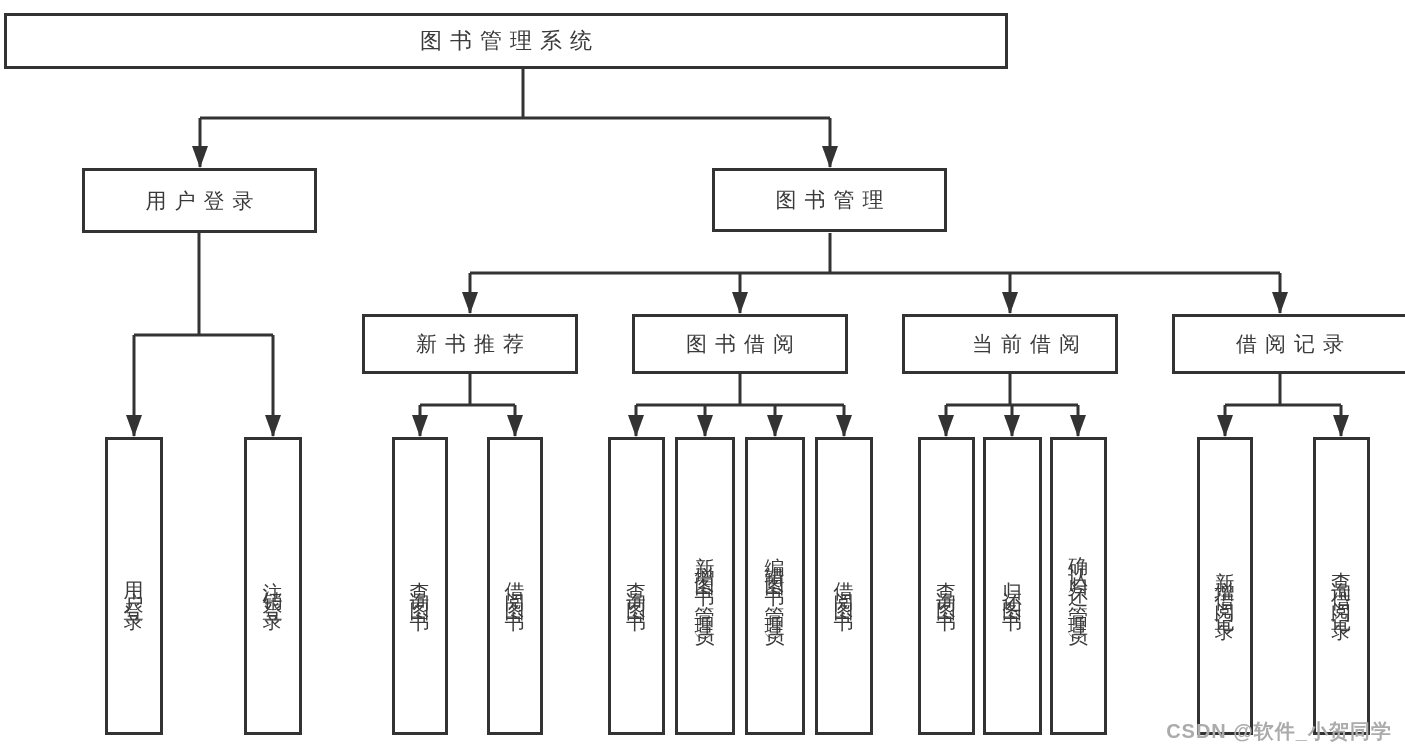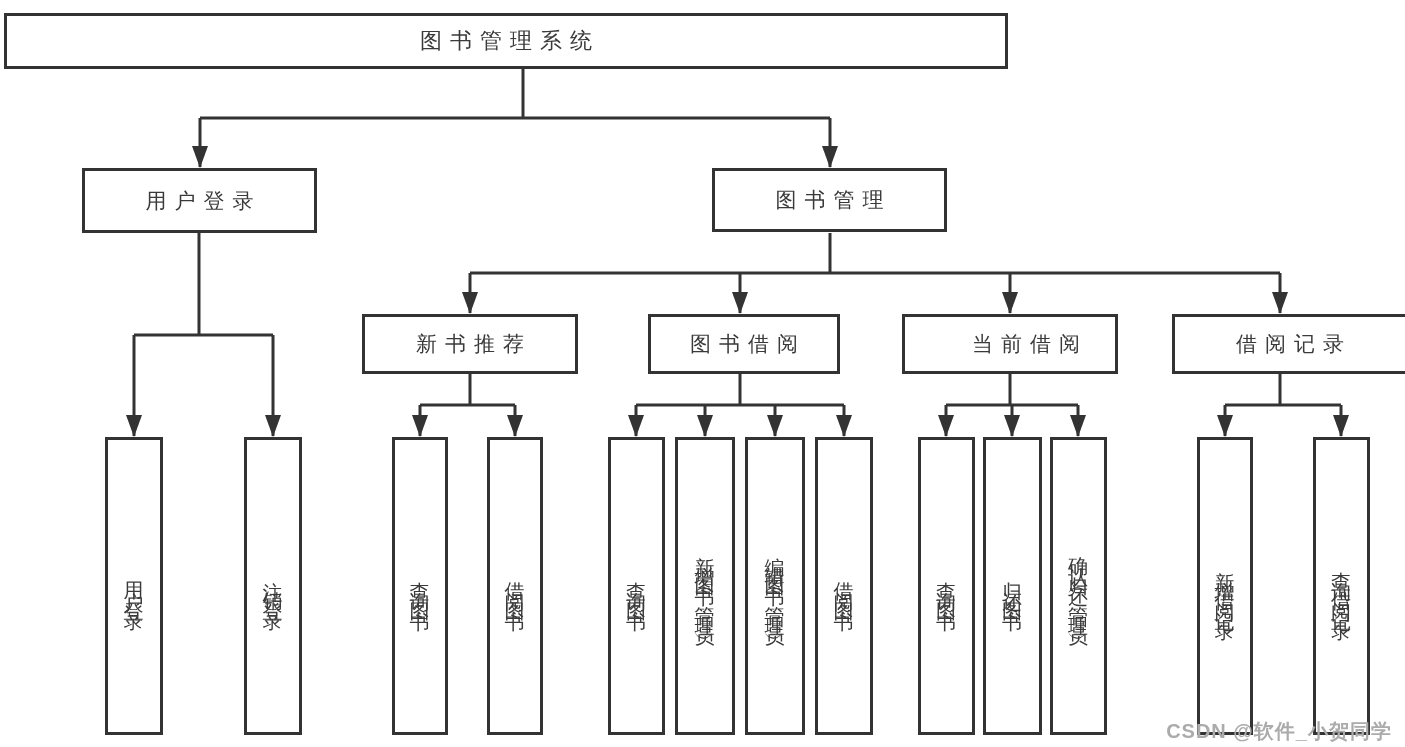--- a/index.html
+++ b/index.html
@@ -142,21 +142,21 @@
       <path class="arr" d="M1341 405 V436"></path>
     </g>
   </svg>
 
   <div class="hbox root" style="left:4px; top:13px; width:1004px; height:56px;">图书管理系统</div>
 
   <div class="hbox" style="left:82px; top:168px; width:235px; height:65px;">用户登录</div>
   <div class="hbox" style="left:712px; top:168px; width:235px; height:64px;">图书管理</div>
 
   <div class="hbox" style="left:362px; top:314px; width:216px; height:60px;">新书推荐</div>
-  <div class="hbox" style="left:648px; top:314px; width:192px; height:60px;">图书借阅</div>
+  <div class="hbox" style="left:632px; top:314px; width:216px; height:60px;">图书借阅</div>
   <div class="hbox" style="left:902px; top:314px; width:216px; height:60px;padding-left:32px;">当前借阅</div>
   <div class="hbox" style="left:1172px; top:314px; width:236px; height:60px;">借阅记录</div>
 
   <div class="vbox" style="left:105px; width:58px;">
     <span class="vtext">用户登录</span>
   </div>
   <div class="vbox" style="left:244px; width:58px;">
     <span class="vtext">注销登录</span>
   </div>
 

